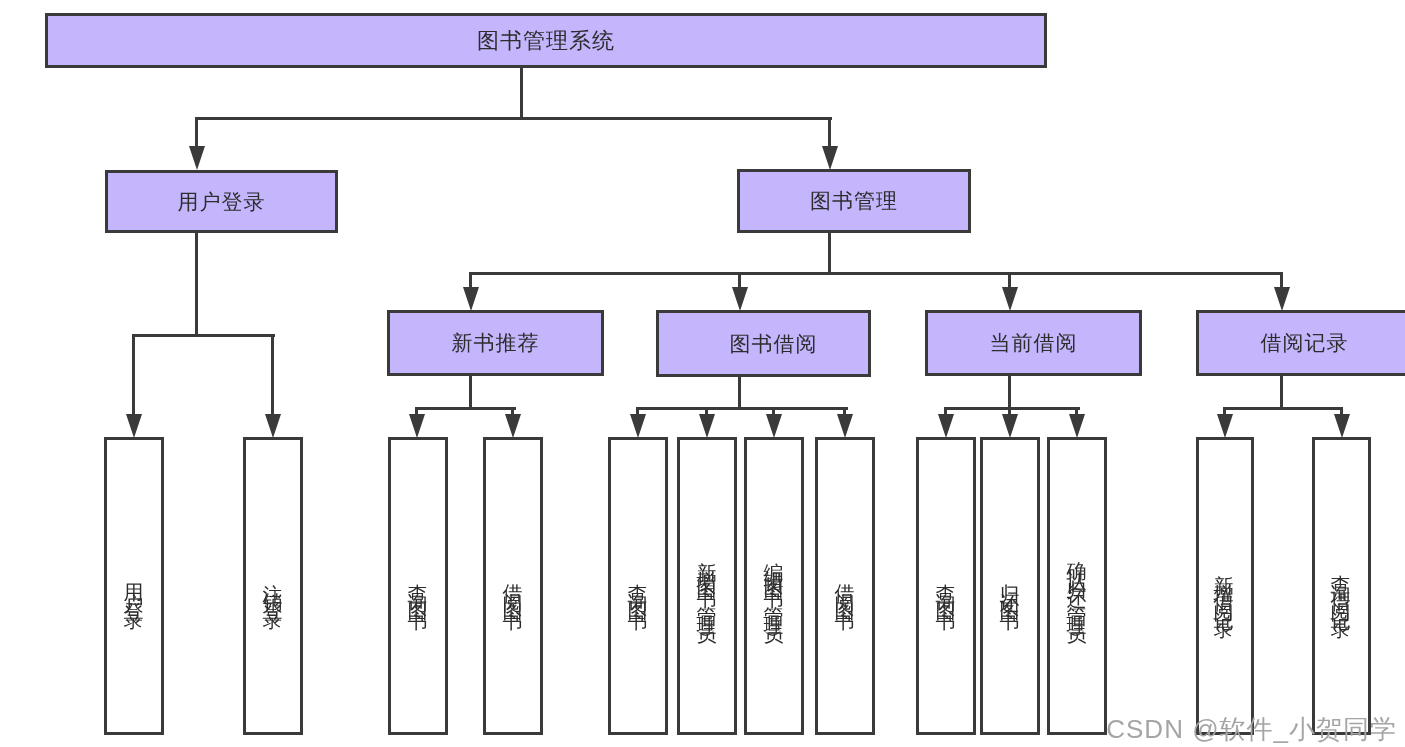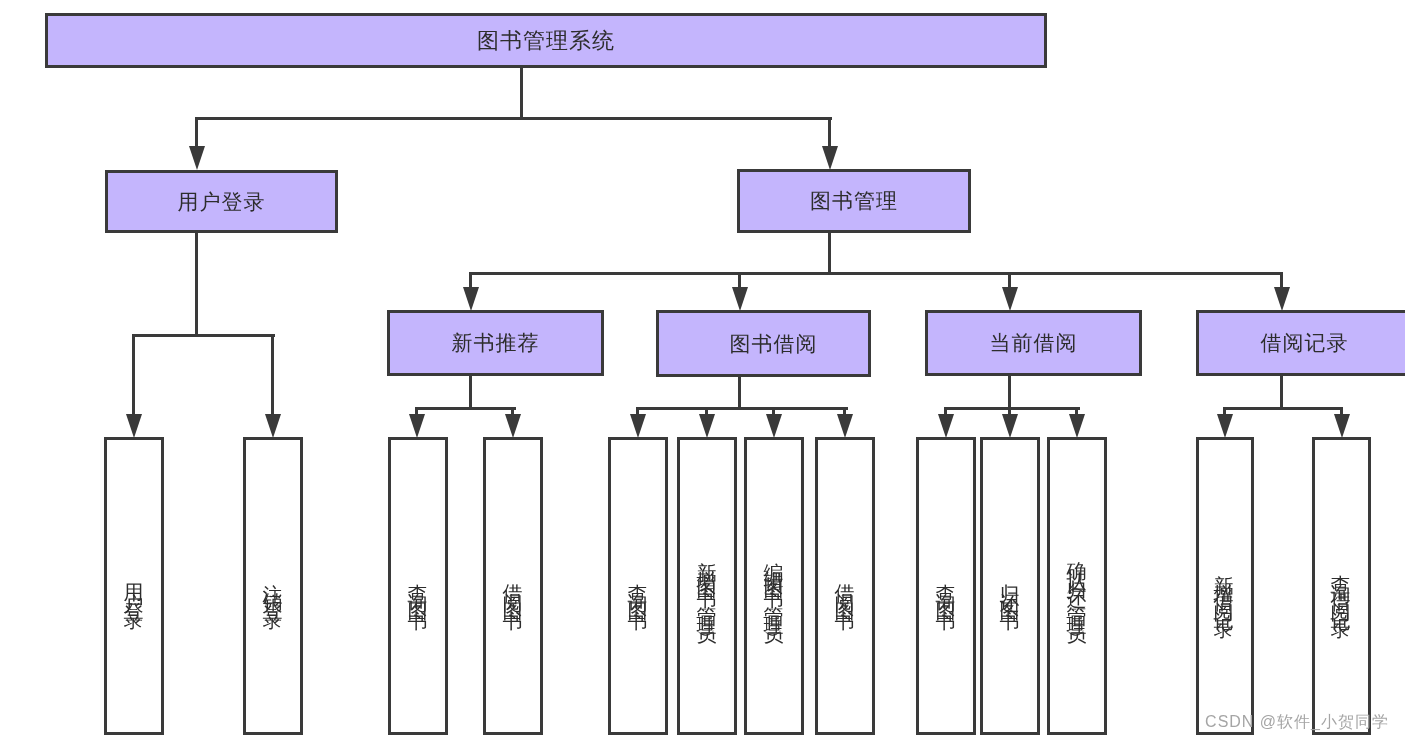--- a/index.html
+++ b/index.html
@@ -44,22 +44,22 @@
   .vl{position:absolute;width:3px;background:var(--line);}
   .hl{position:absolute;height:3px;background:var(--line);}
   .arr{
     position:absolute;width:0;height:0;
     border-left:8px solid transparent;
     border-right:8px solid transparent;
     border-top:24px solid var(--line);
   }
   .watermark{
     position:absolute;
-    right:16px;top:712px;
-    font-size:16px;
+    right:8px;top:712px;
+    font-size:26px;
     color:var(--wm);
     letter-spacing:1px;
     white-space:nowrap;
   }
 </style>
 </head>
 <body>
 
 <div class="canvas">
 

